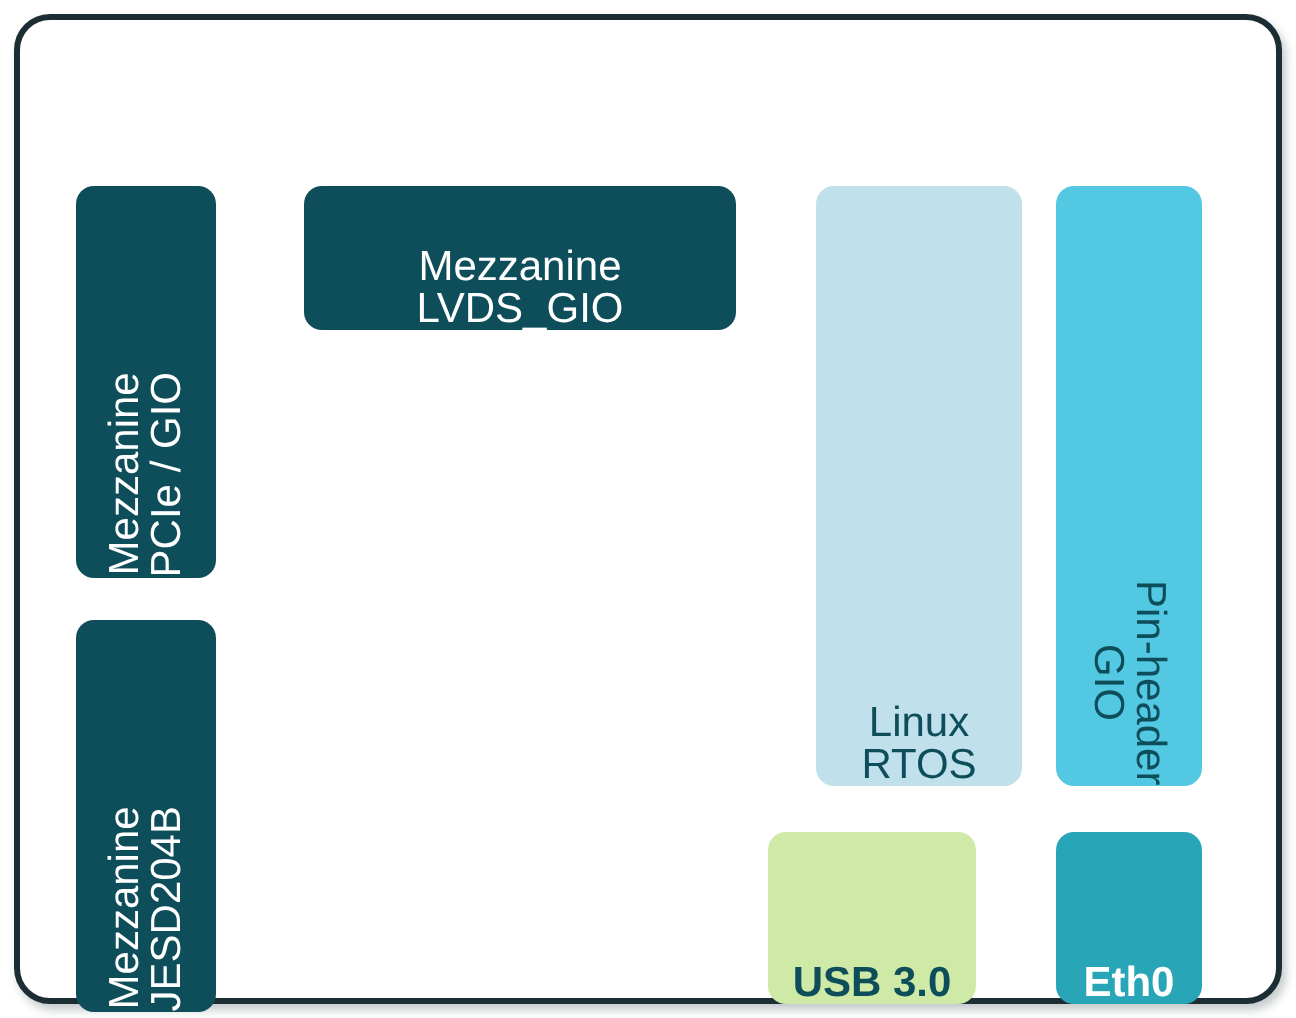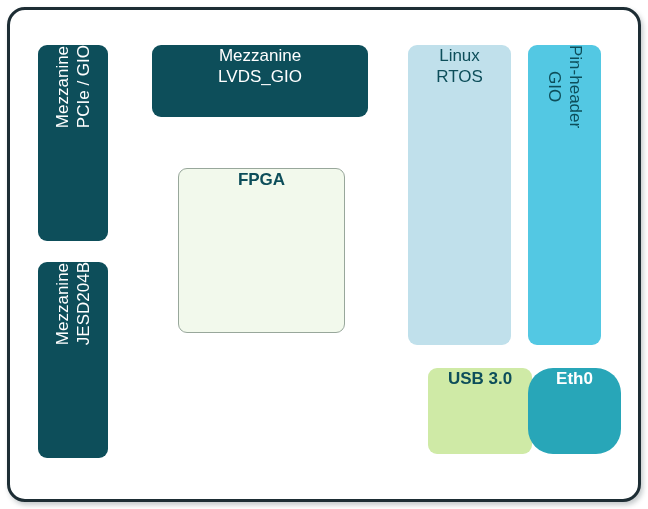--- a/index.html
+++ b/index.html
@@ -24,44 +24,45 @@
   .frame{
     position:absolute;
     left:7px;top:7px;width:628px;height:489px;
     background:#ffffff;
     border:3px solid var(--frame-border);
     border-radius:18px;
     box-shadow:2px 3px 5px rgba(20,40,48,.25);
   }
   .block{
     position:absolute;
-    display:flex;align-items:flex-start;justify-content:center;
+    display:flex;align-items:flex-end;justify-content:center;
     border-radius:9px;
-    font-size:17px;line-height:21px;
+    font-size:21px;line-height:21px;
     text-align:center;
+    margin-top:48px;
   }
   .dark{background:var(--dark-teal);color:var(--text-light);}
   
   .blk-pcie{left:38px;top:45px;width:70px;height:196px;}
   .blk-jesd{left:38px;top:262px;width:70px;height:196px;}
   
   .blk-lvds{left:152px;top:45px;width:216px;height:72px;}
   
   .blk-fpga{
     left:178px;top:168px;width:165px;height:163px;
     background:var(--fpga-fill);
     border:1px solid var(--fpga-border);
     color:var(--text-dark);
     font-weight:bold;
   }
   
   .blk-linux{left:408px;top:45px;width:103px;height:300px;background:var(--linux-fill);color:var(--text-dark);}
   .blk-pin{left:528px;top:45px;width:73px;height:300px;background:var(--pin-fill);color:var(--text-dark);}
-  .blk-usb{left:428px;top:368px;width:104px;height:86px;background:var(--usb-fill);color:var(--text-dark);font-weight:bold;}
-  .blk-eth{left:528px;top:368px;width:93px;height:86px;background:var(--eth-fill);color:var(--text-light);font-weight:bold;border-radius:25px;}
+  .blk-usb{left:384px;top:368px;width:104px;height:86px;background:var(--usb-fill);color:var(--text-dark);font-weight:bold;}
+  .blk-eth{left:528px;top:368px;width:73px;height:86px;background:var(--eth-fill);color:var(--text-light);font-weight:bold;}
   
   .vtext-up{
     writing-mode:vertical-rl;
     transform:rotate(180deg);
     text-align:center;
   }
   .vtext-down{
     writing-mode:vertical-rl;
     text-align:center;
   }
@@ -88,23 +89,20 @@
     </div>
   </div>
 
   <div class="block dark blk-lvds">
     <div>
       <div class="l1">Mezzanine</div>
       <div class="l2">LVDS_GIO</div>
     </div>
   </div>
 
-  <div class="block blk-fpga">
-    <div>FPGA</div>
-  </div>
 
   <div class="block blk-linux">
     <div>
       <div>Linux</div>
       <div>RTOS</div>
     </div>
   </div>
 
   <div class="block blk-pin">
     <div class="vtext-down">

